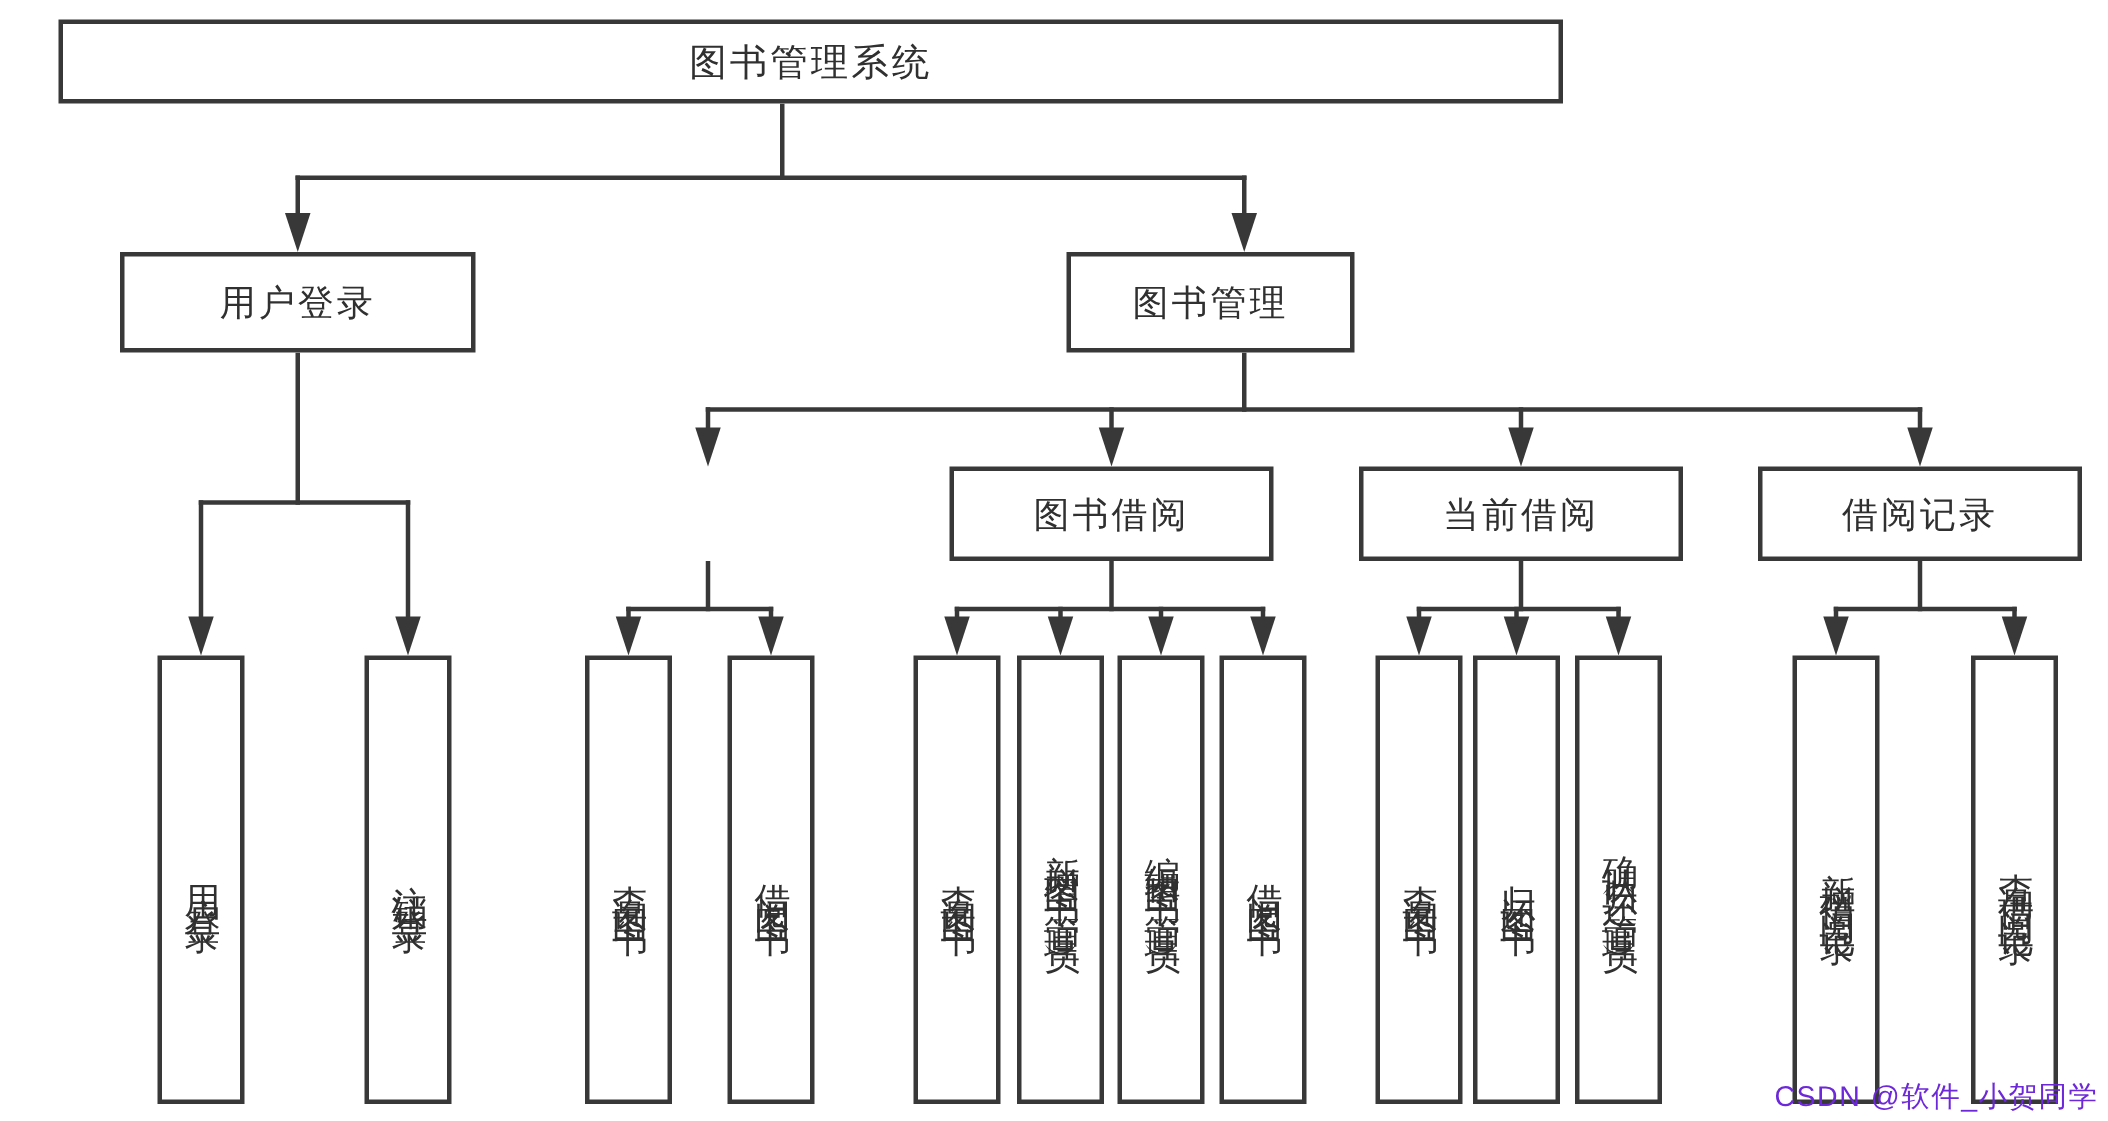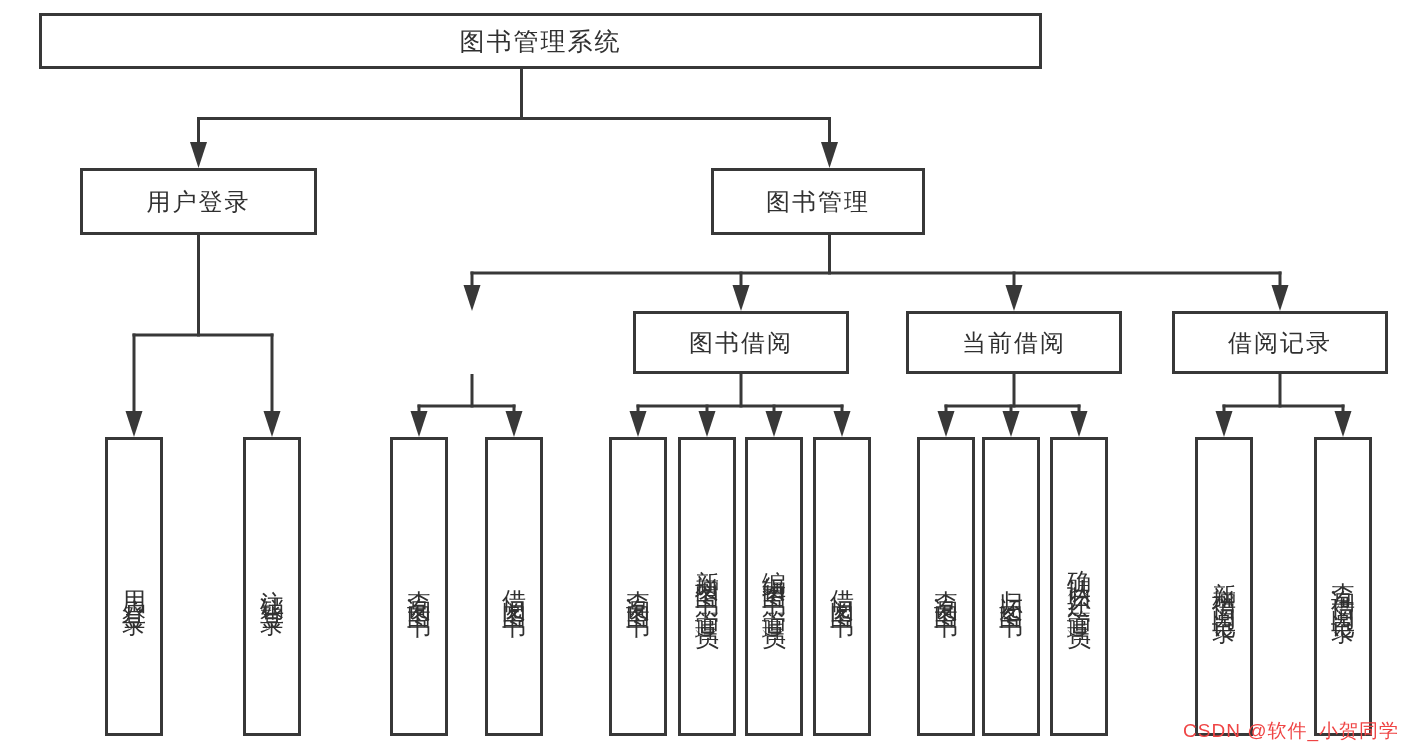--- a/index.html
+++ b/index.html
@@ -50,21 +50,21 @@
     height: 299px;
     width: 58px;
     line-height: 1;
   }
   #watermark {
     position: absolute;
     right: 6px;
     bottom: 3px;
     font-size: 19px;
     letter-spacing: 1px;
-    color: #ef4444;
+    color: #6d28d9;
     white-space: nowrap;
   }
 </style>
 </head>
 <body>
 
 <div id="stage">
 
   <svg id="wires" width="1405" height="747" viewBox="0 0 1405 747">
       <line x1="521.5" y1="69" x2="521.5" y2="120" stroke="#383838" stroke-width="3"></line>
@@ -117,21 +117,21 @@
       <line x1="1222.5" y1="406" x2="1344.5" y2="406" stroke="#383838" stroke-width="3"></line>
       <line x1="1224" y1="404.5" x2="1224" y2="415" stroke="#383838" stroke-width="3"></line>
       <polygon points="1215.5,411 1232.5,411 1224,437" fill="#383838"></polygon>
       <line x1="1343" y1="404.5" x2="1343" y2="415" stroke="#383838" stroke-width="3"></line>
       <polygon points="1334.5,411 1351.5,411 1343,437" fill="#383838"></polygon>
     </svg>
 
   <div class="box h-box title" style="left:20px; top:13px; width:1003px; height:56px;margin-left:19px;">图书管理系统</div>
 
   <div class="box h-box" style="left:80px; top:168px; width:237px; height:67px;">用户登录</div>
-  <div class="box h-box" style="left:711px; top:168px; width:214px; height:67px;">图书管理</div>
+  <div class="box h-box" style="left:711px; top:168px; width:192px; height:67px;">图书管理</div>
 
   <div class="box h-box" style="left:906px; top:311px; width:216px; height:63px;">当前借阅</div>
   <div class="box h-box" style="left:633px; top:311px; width:216px; height:63px;">图书借阅</div>
   <div class="box h-box" style="left:1172px; top:311px; width:216px; height:63px;">借阅记录</div>
 
   <div class="box v-box" style="left:105px;">用户登录</div>
   <div class="box v-box" style="left:243px;">注销登录</div>
 
   <div class="box v-box" style="left:390px;">查询图书</div>
   <div class="box v-box" style="left:485px;">借阅图书</div>

